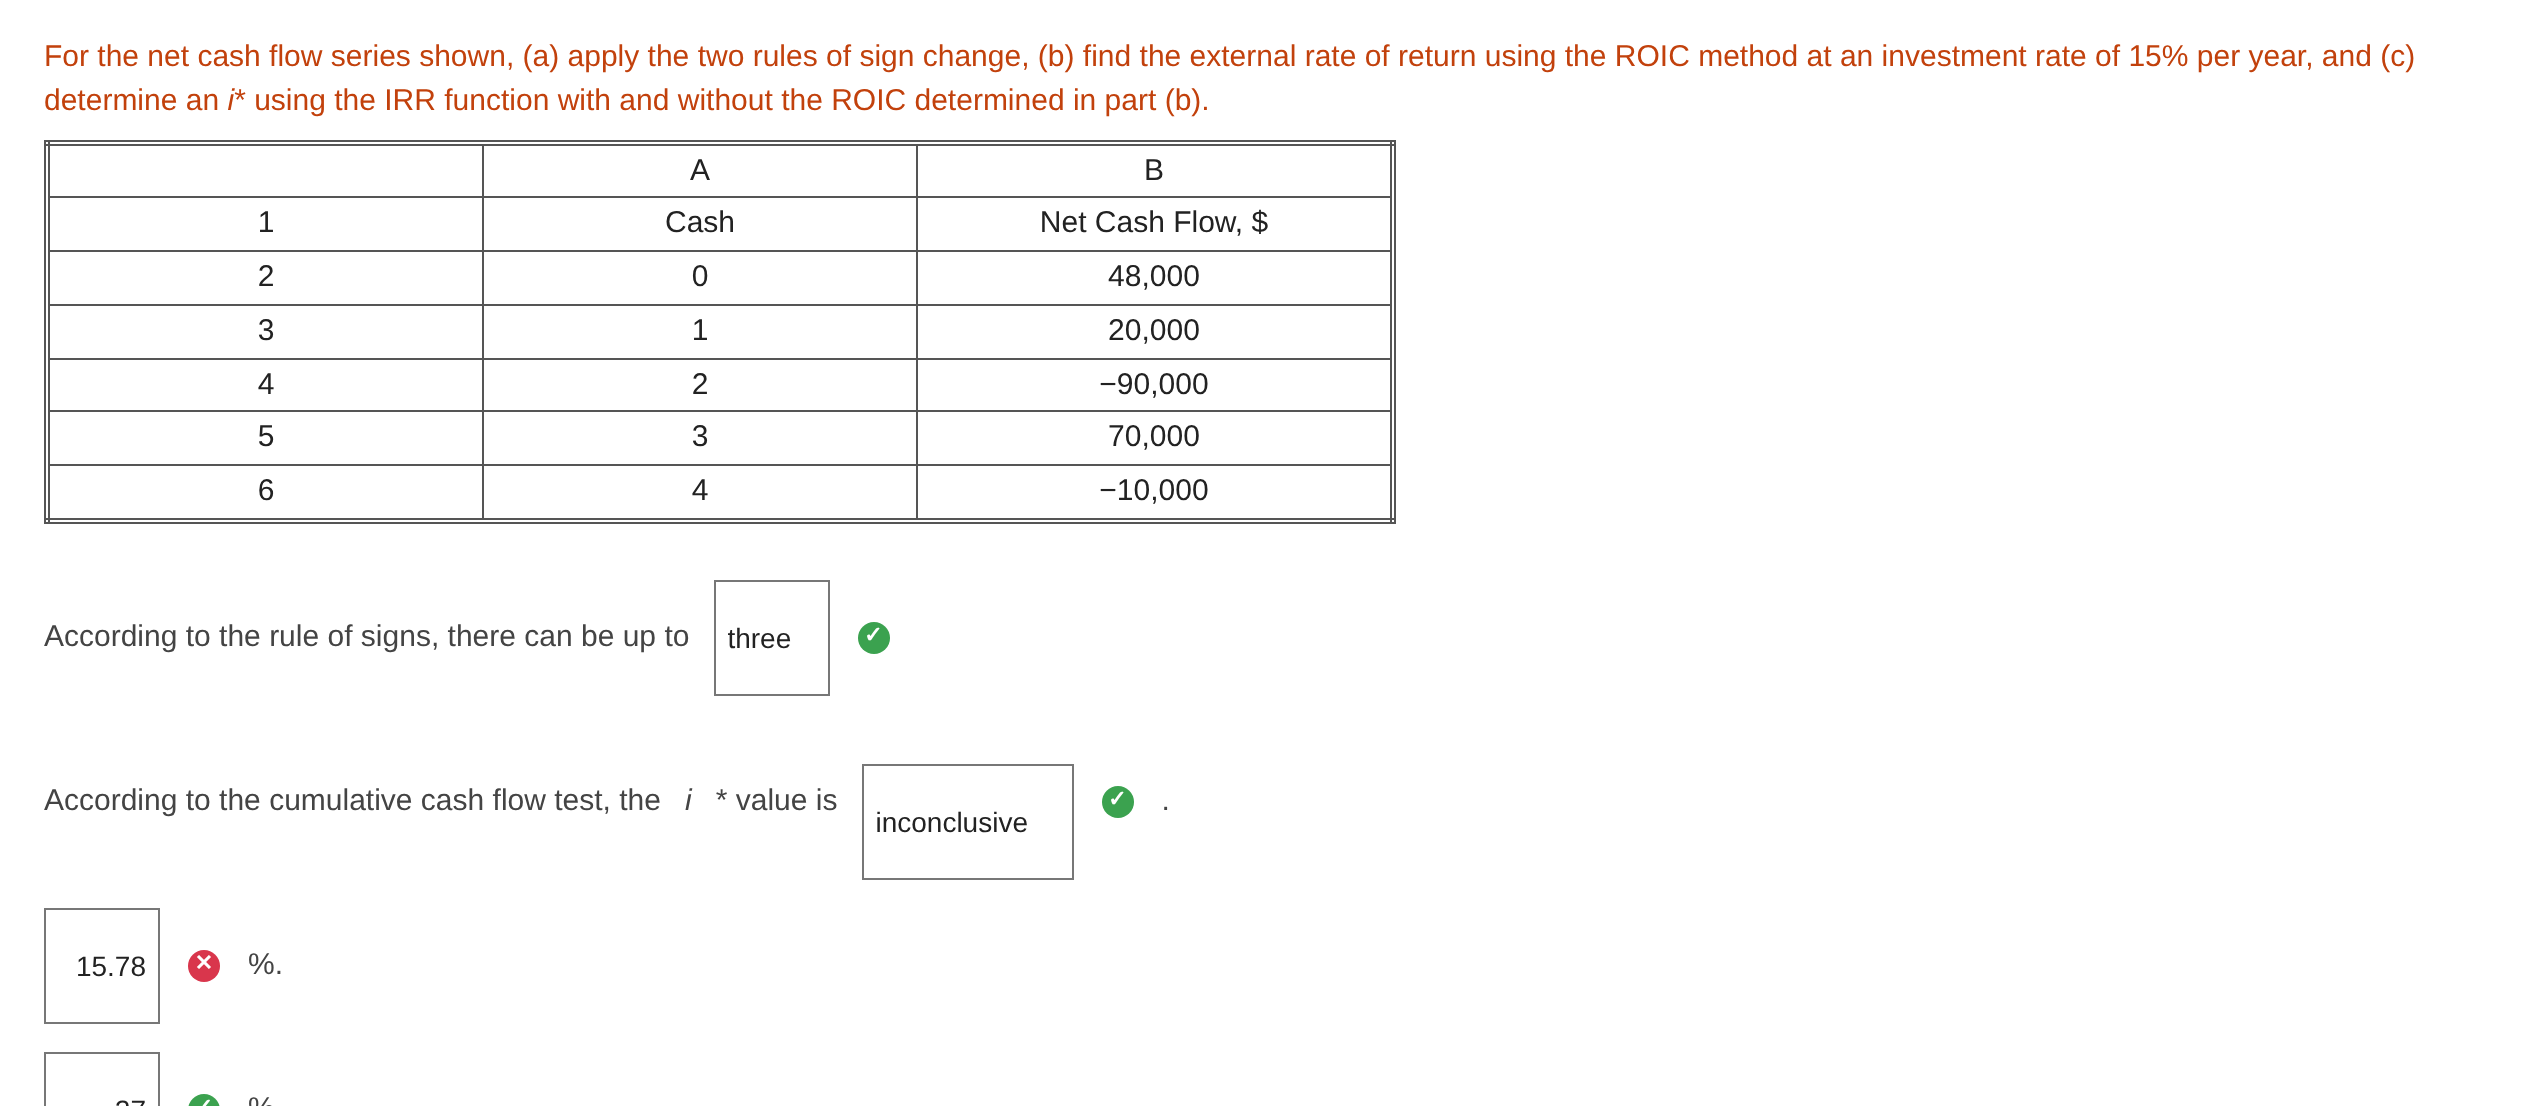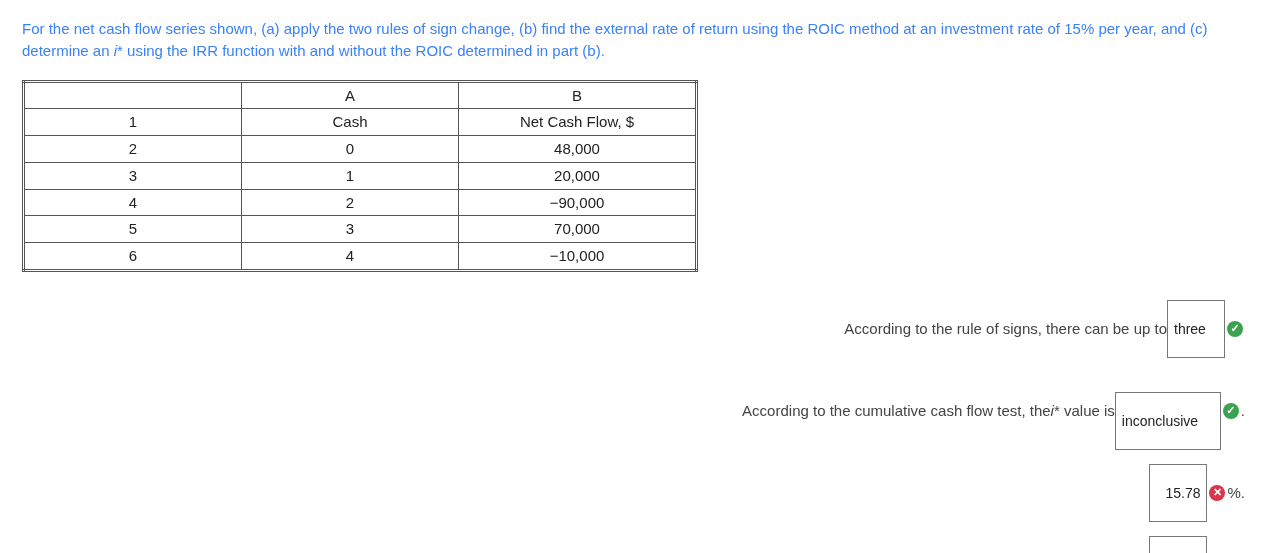--- a/index.html
+++ b/index.html
@@ -3,23 +3,23 @@
 <meta charset="utf-8">
 <style>
   body {
     font-family: Arial, Helvetica, sans-serif;
     font-size: 15px;
     color: #333;
     margin: 18px 22px;
     line-height: 1.45;
   }
   .question-text {
-    margin-bottom: 18px;
+    margin-bottom: 8px;
     max-width: 1230px;
-    color: #3b82f6;
+    color: #c2410c;
   }
   .italic {
     font-style: italic;
   }
   table.data {
     border-collapse: collapse;
     border: 3px double #555;
     margin-bottom: 28px;
   }
   table.data td {
@@ -31,22 +31,21 @@
   }
   table.data td.rownum { width: 200px; }
   table.data td.colA { width: 200px; }
   table.data td.colB { width: 220px; }
   .answer-line {
     margin: 14px 0;
     color: #444;
     display: flex;
     align-items: center;
     flex-wrap: wrap;
-    gap: 0;
-    justify-content: flex-end;
+    gap: 12px;
   }
   .answer-input {
     border: 1px solid #777;
     padding: 18px 6px;
     font-size: 14px;
     color: #222;
     background: #fff;
     min-width: 30px;
     height: 20px;
     text-align: center;

